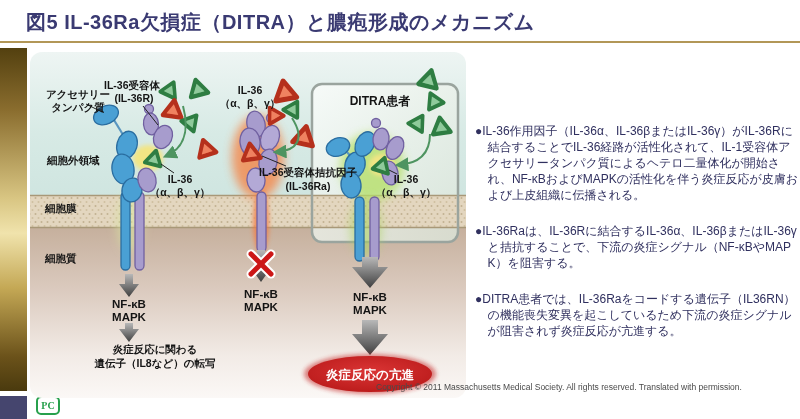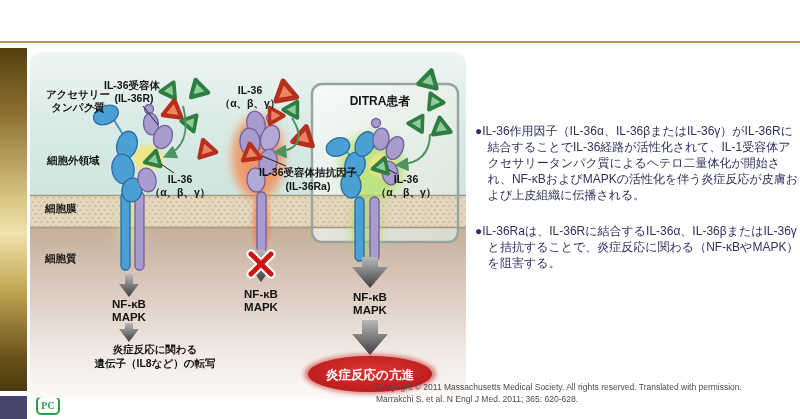--- a/index.html
+++ b/index.html
@@ -37,20 +37,21 @@
   .lbl{font-size:10.5px;font-weight:bold;fill:#141414;}
   .lbl-big{font-size:12px;font-weight:bold;fill:#141414;}
   .sig{font-size:11.5px;font-weight:bold;fill:#141414;}
   .hyper{font-size:12.5px;font-weight:bold;fill:#ffffff;}
 </style>
 </head>
 <body>
 
 <div class="page">
 
+  <div class="title">図5 IL-36Ra欠損症（DITRA）と膿疱形成のメカニズム</div>
   <div class="hr"></div>
   <div class="gold-bar"></div>
   <div class="navy-square"></div>
   <div class="pc-logo">PC</div>
 
   <svg class="diagram" width="440" height="348" viewBox="0 0 440 348">
     <defs>
       <clipPath id="panelClip">
           <rect x="2" y="0" width="436" height="346" rx="12"></rect>
         </clipPath>
@@ -238,21 +239,21 @@
     <text x="233" y="259" class="sig" text-anchor="middle">MAPK</text>
     <text x="342" y="249" class="sig" text-anchor="middle">NF-κB</text>
     <text x="342" y="262" class="sig" text-anchor="middle">MAPK</text>
     <text x="127" y="301" class="lbl" text-anchor="middle">炎症反応に関わる</text>
     <text x="127" y="315" class="lbl" text-anchor="middle">遺伝子（IL8など）の転写</text>
     <text x="342" y="327" class="hyper" text-anchor="middle">炎症反応の亢進</text>
   </svg>
 
   <div class="bullets">
     <div class="bullet">●IL-36作用因子（IL-36α、IL-36βまたはIL-36γ）がIL-36Rに結合することでIL-36経路が活性化されて、IL-1受容体アクセサリータンパク質によるヘテロ二量体化が開始され、NF-κBおよびMAPKの活性化を伴う炎症反応が皮膚および上皮組織に伝播される。</div>
-    <div class="bullet">●IL-36Raは、IL-36Rに結合するIL-36α、IL-36βまたはIL-36γと拮抗することで、炎症反応に関わる（NF-κBやMAPK）を阻害する。</div>
+    <div class="bullet">●IL-36Raは、IL-36Rに結合するIL-36α、IL-36βまたはIL-36γと拮抗することで、下流の炎症シグナル（NF-κBやMAPK）を阻害する。</div>
+    <div class="bullet">●DITRA患者では、IL-36Raをコードする遺伝子（IL36RN）の機能喪失変異を起こしているため下流の炎症シグナルが阻害されず炎症反応が亢進する。</div>
   </div>
 
   <div class="copyright">
     <div>Copyright © 2011 Massachusetts Medical Society. All rights reserved. Translated with permission.</div>
-    <div>Marrakchi S. et al. N Engl J Med. 2011; 365: 620-628.</div>
   </div>
 
 </div>
 
 </body></html>

